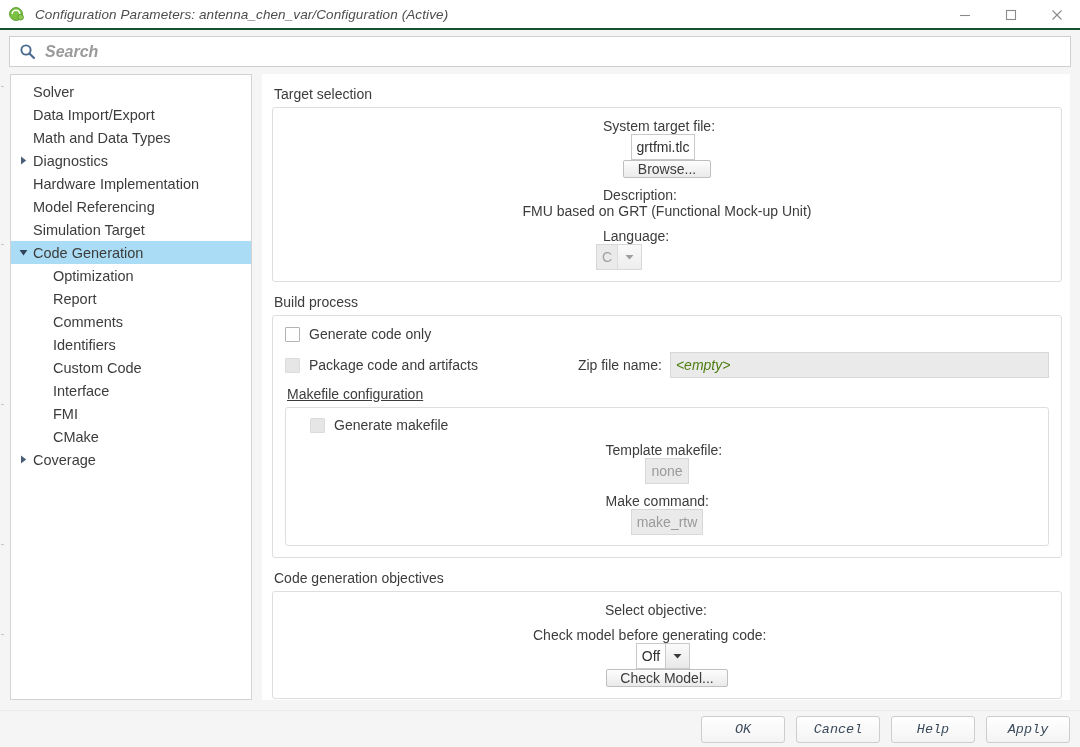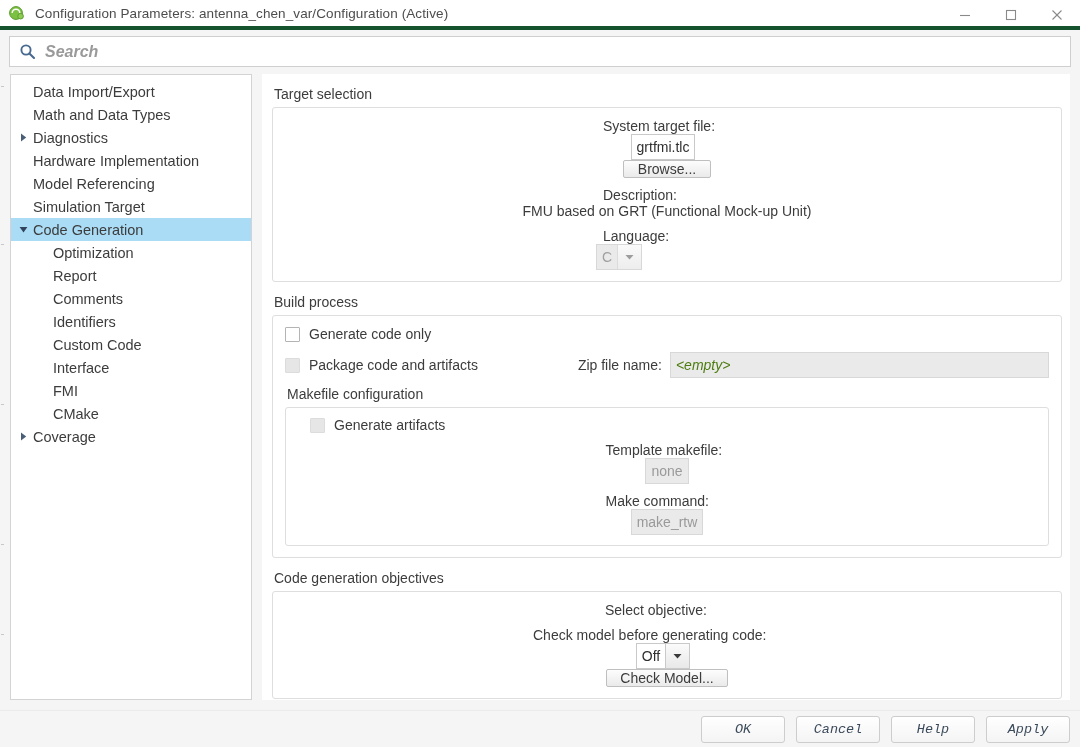--- a/index.html
+++ b/index.html
@@ -21,21 +21,22 @@
   }
 
   
   .titlebar {
     height: 30px;
     flex: 0 0 30px;
     background: #ffffff;
     display: flex;
     align-items: center;
     position: relative;
-    border-bottom: 4px solid #14532d;
+    border-bottom: 2px solid #14532d;
+    font-style: italic;
   }
   .app-icon {
     width: 18px; height: 18px;
     margin-left: 8px; margin-right: 9px;
     position: relative;
     flex: 0 0 18px;
   }
   .app-icon svg { display: block; }
   .title-text {
     font-size: 13.5px;
@@ -157,20 +158,21 @@
   .group-box {
     border: 1px solid #dedede;
     border-radius: 3px;
     background: #ffffff;
     padding: 10px 12px 11px 12px;
   }
   .inner-title {
     font-size: 14px;
     color: #3c3c3c;
     margin: 2px 0 5px 2px;
+    text-decoration: underline;
   }
 
   .row {
     display: flex;
     align-items: center;
     margin-bottom: 9px;
     flex-direction: column;
   }
   .row:last-child { margin-bottom: 0; }
 
@@ -357,20 +359,24 @@
       <i style="top:12px"></i>
         <i style="top:170px"></i>
         <i style="top:330px"></i>
         <i style="top:470px"></i>
         <i style="top:560px"></i>
     </div>
 
     <div class="sidebar" id="tree">
         <div class="tree-item lvl1">
           <span class="tree-arrow"></span>
+          <span class="tree-label">Solver</span>
+        </div>
+        <div class="tree-item lvl1">
+          <span class="tree-arrow"></span>
           <span class="tree-label">Data Import/Export</span>
         </div>
         <div class="tree-item lvl1">
           <span class="tree-arrow"></span>
           <span class="tree-label">Math and Data Types</span>
         </div>
         <div class="tree-item lvl1">
           <span class="tree-arrow">
             <svg width="9" height="9" viewBox="0 0 9 9">
               <path d="M2 0.6 L7.2 4.5 L2 8.4 Z" fill="#4a5e77"></path>
@@ -477,21 +483,21 @@
           <div class="field disabled" style="flex:1 1 auto;margin-left:8px">
             <span class="ph">&lt;empty&gt;</span>
           </div>
         </div>
 
         <div class="inner-title">Makefile configuration</div>
         <div class="group-box" style="padding:9px 10px 10px 10px">
 
           <div class="cbrow" style="margin-bottom:9px;margin-left:14px">
             <span class="cbox disabled"></span>
-            <span class="cblabel">Generate artifacts</span>
+            <span class="cblabel">Generate makefile</span>
           </div>
 
           <div class="row">
             <span class="lbl" style="width:137px;margin-left:14px">Template makefile:</span>
             <div class="field disabled" style="flex:1 1 auto">none</div>
           </div>
 
           <div class="row">
             <span class="lbl" style="width:137px;margin-left:14px">Make command:</span>
             <div class="field disabled" style="flex:1 1 auto">make_rtw</div>

